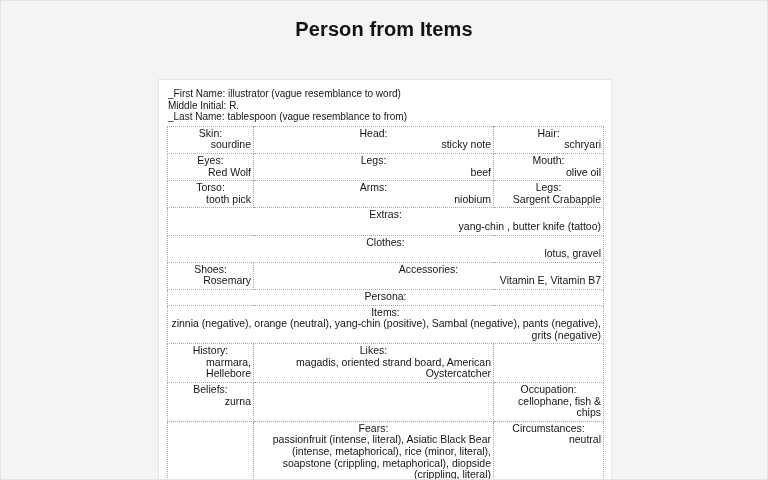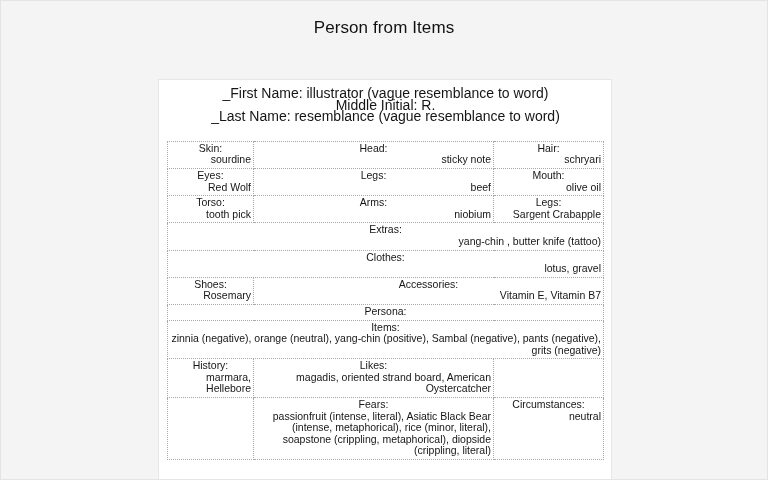--- a/index.html
+++ b/index.html
@@ -15,22 +15,22 @@
     position: relative;
     width: 768px;
     height: 480px;
     box-sizing: border-box;
     border: 1px solid #e4e4e6;
     background: #f4f4f5;
     overflow: hidden;
   }
   .title {
     text-align: center;
-    font-size: 17px;
-    font-weight: normal;
+    font-size: 20px;
+    font-weight: bold;
     color: #121212;
     margin: 17px 0 0 0;
     letter-spacing: 0.1px;
   }
   .subtitle {
     text-align: center;
     font-size: 11px;
     color: #8b8b90;
     margin: 10px 0 0 0;
   }
@@ -42,26 +42,25 @@
     height: 410px;
     background: #ffffff;
     border: 1px solid #e6e6e8;
     box-sizing: border-box;
     overflow: hidden;
   }
   .card-inner {
     padding: 8px 8px 0 8px;
   }
   .namelines {
-    font-size: 14px;
+    font-size: 10px;
     color: #151515;
     line-height: 11.6px;
     padding-left: 1px;
-    margin-bottom: 18px;
-    text-align: center;
+    margin-bottom: 3px;
   }
   .namelines div { white-space: nowrap; }
 
   table.sheet {
     width: 100%;
     border-collapse: collapse;
     table-layout: fixed;
     font-size: 10.5px;
     color: #151515;
     line-height: 11.6px;
@@ -88,21 +87,21 @@
 <div id="page">
 
   <h1 class="title">Person from Items</h1>
 
   <div class="card">
     <div class="card-inner">
 
       <div class="namelines">
         <div>_First Name: illustrator (vague resemblance to word)</div>
         <div>Middle Initial: R.</div>
-        <div>_Last Name: resemblance (vague resemblance to word)</div>
+        <div>_Last Name: tablespoon (vague resemblance to from)</div>
       </div>
 
       <table class="sheet">
         <colgroup>
           <col class="c1">
             <col class="c2">
             <col class="c3">
         </colgroup>
         <tbody>
 
@@ -194,20 +193,31 @@
               <span class="lbl">History:</span>
               <span class="val">marmara, Hellebore</span>
             </td>
             <td>
               <span class="lbl">Likes:</span>
               <span class="val">magadis, oriented strand board, American Oystercatcher</span>
             </td>
             <td class="noborder"></td>
           </tr>
 
+          <tr>
+            <td>
+              <span class="lbl">Beliefs:</span>
+              <span class="val">zurna</span>
+            </td>
+            <td class="blank"></td>
+            <td>
+              <span class="lbl">Occupation:</span>
+              <span class="val">cellophane, fish &amp; chips</span>
+            </td>
+          </tr>
 
           <tr>
             <td class="noborder"></td>
             <td>
               <span class="lbl">Fears:</span>
               <span class="val">passionfruit (intense, literal), Asiatic Black Bear (intense, metaphorical), rice (minor, literal), soapstone (crippling, metaphorical), diopside (crippling, literal)</span>
             </td>
             <td>
               <span class="lbl">Circumstances:</span>
               <span class="val">neutral</span>

